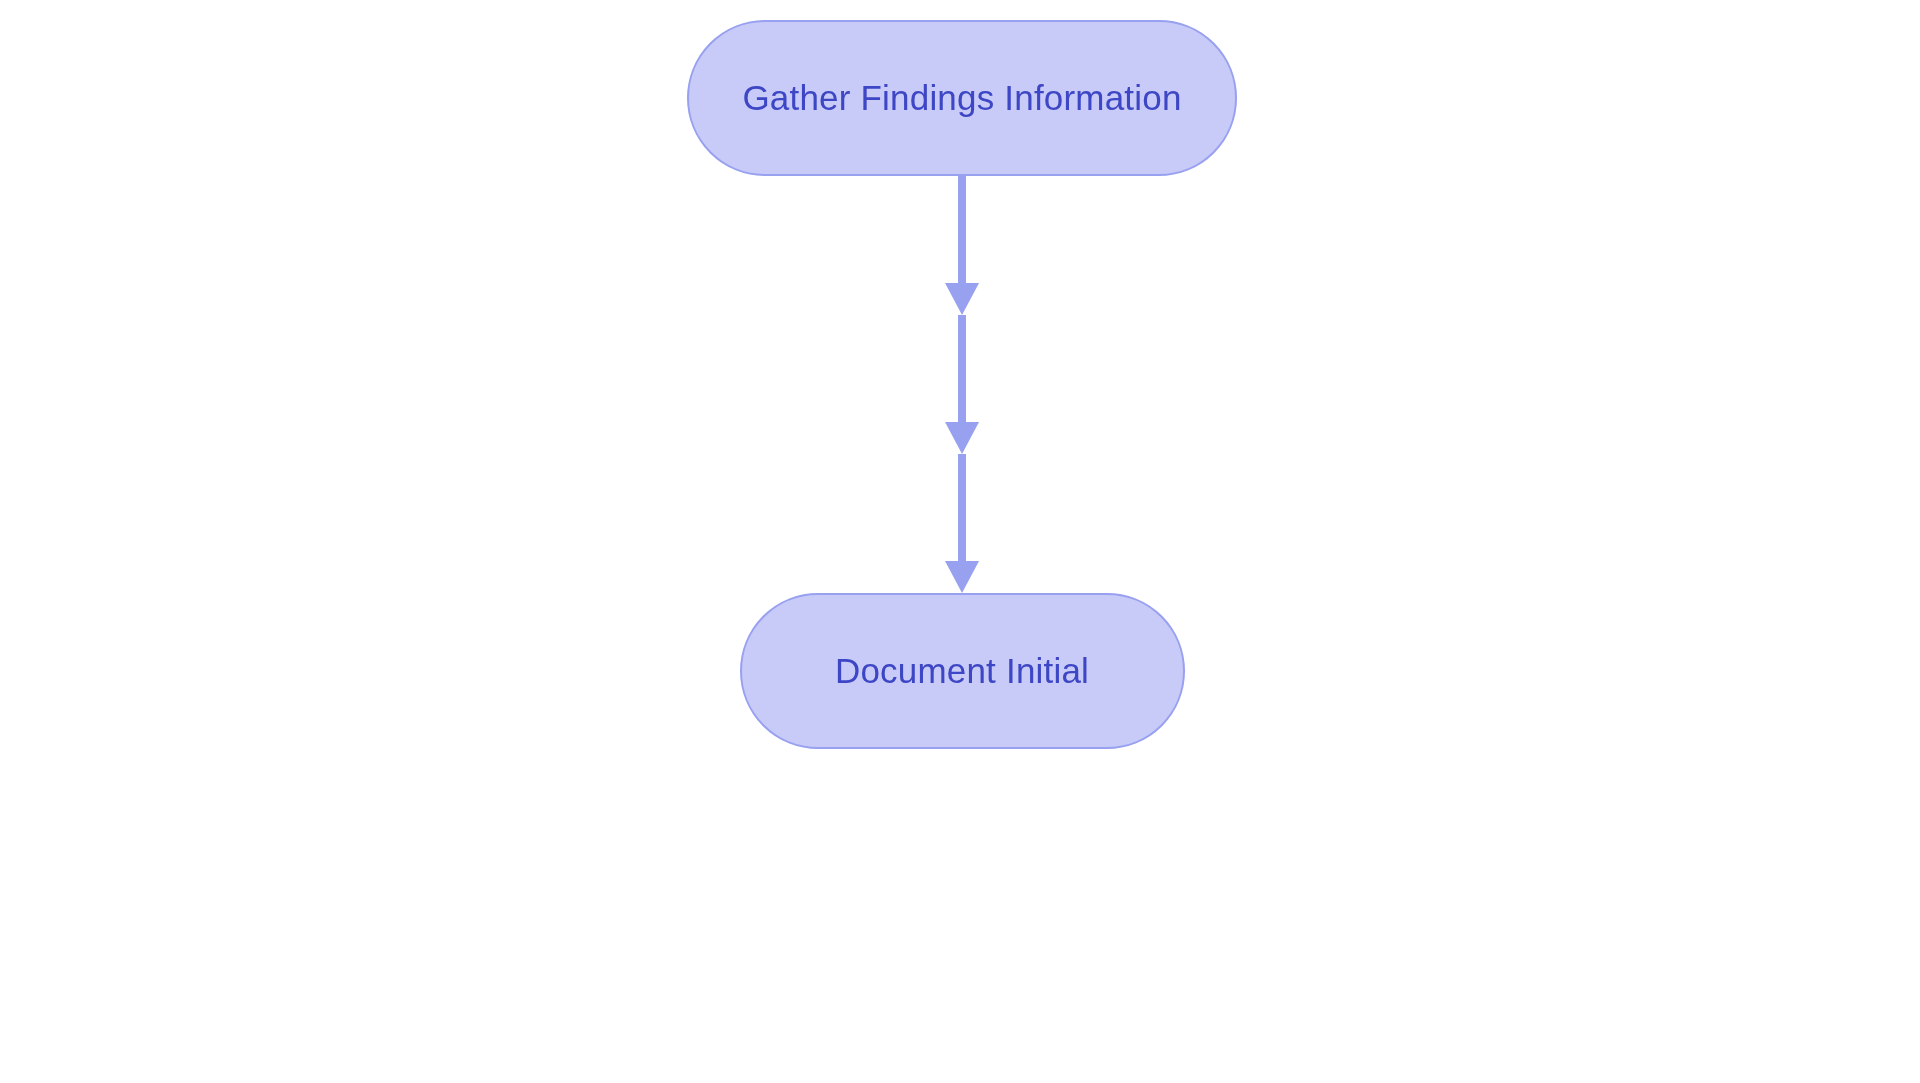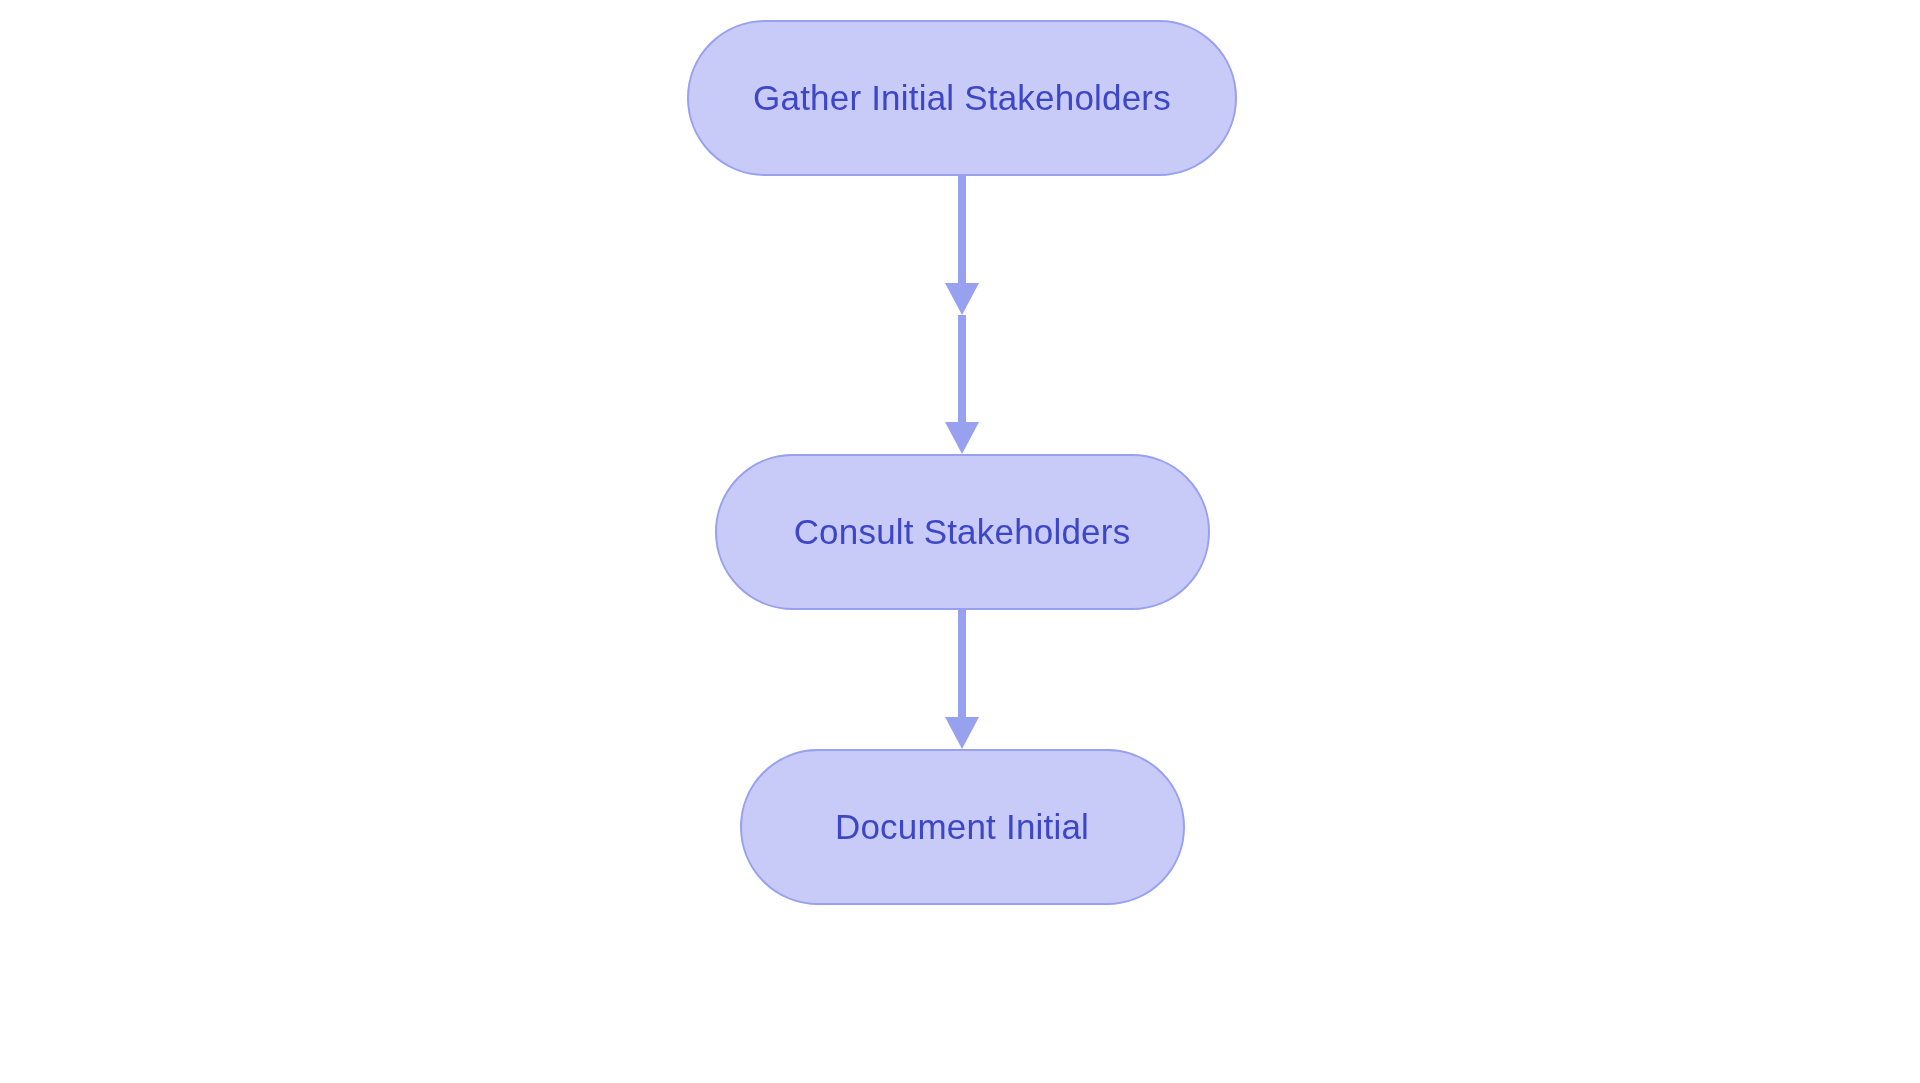--- a/index.html
+++ b/index.html
@@ -72,37 +72,34 @@
     border-top: 32px solid var(--arrow);
   }
 </style>
 </head>
 <body>
 
 <div class="canvas">
   <div class="flow">
 
     <div class="node n1">
-      <span>Gather Initial Stakeholders</span>
+      <span>Gather Findings Information</span>
     </div>
 
     <div class="arrow">
       <div class="shaft"></div>
       <div class="head"></div>
     </div>
 
 
     <div class="arrow">
       <div class="shaft"></div>
       <div class="head"></div>
     </div>
 
-    <div class="node n3">
-      <span>Consult Stakeholders</span>
-    </div>
 
     <div class="arrow">
       <div class="shaft"></div>
       <div class="head"></div>
     </div>
 
     <div class="node n4">
       <span>Document Initial</span>
     </div>
 

